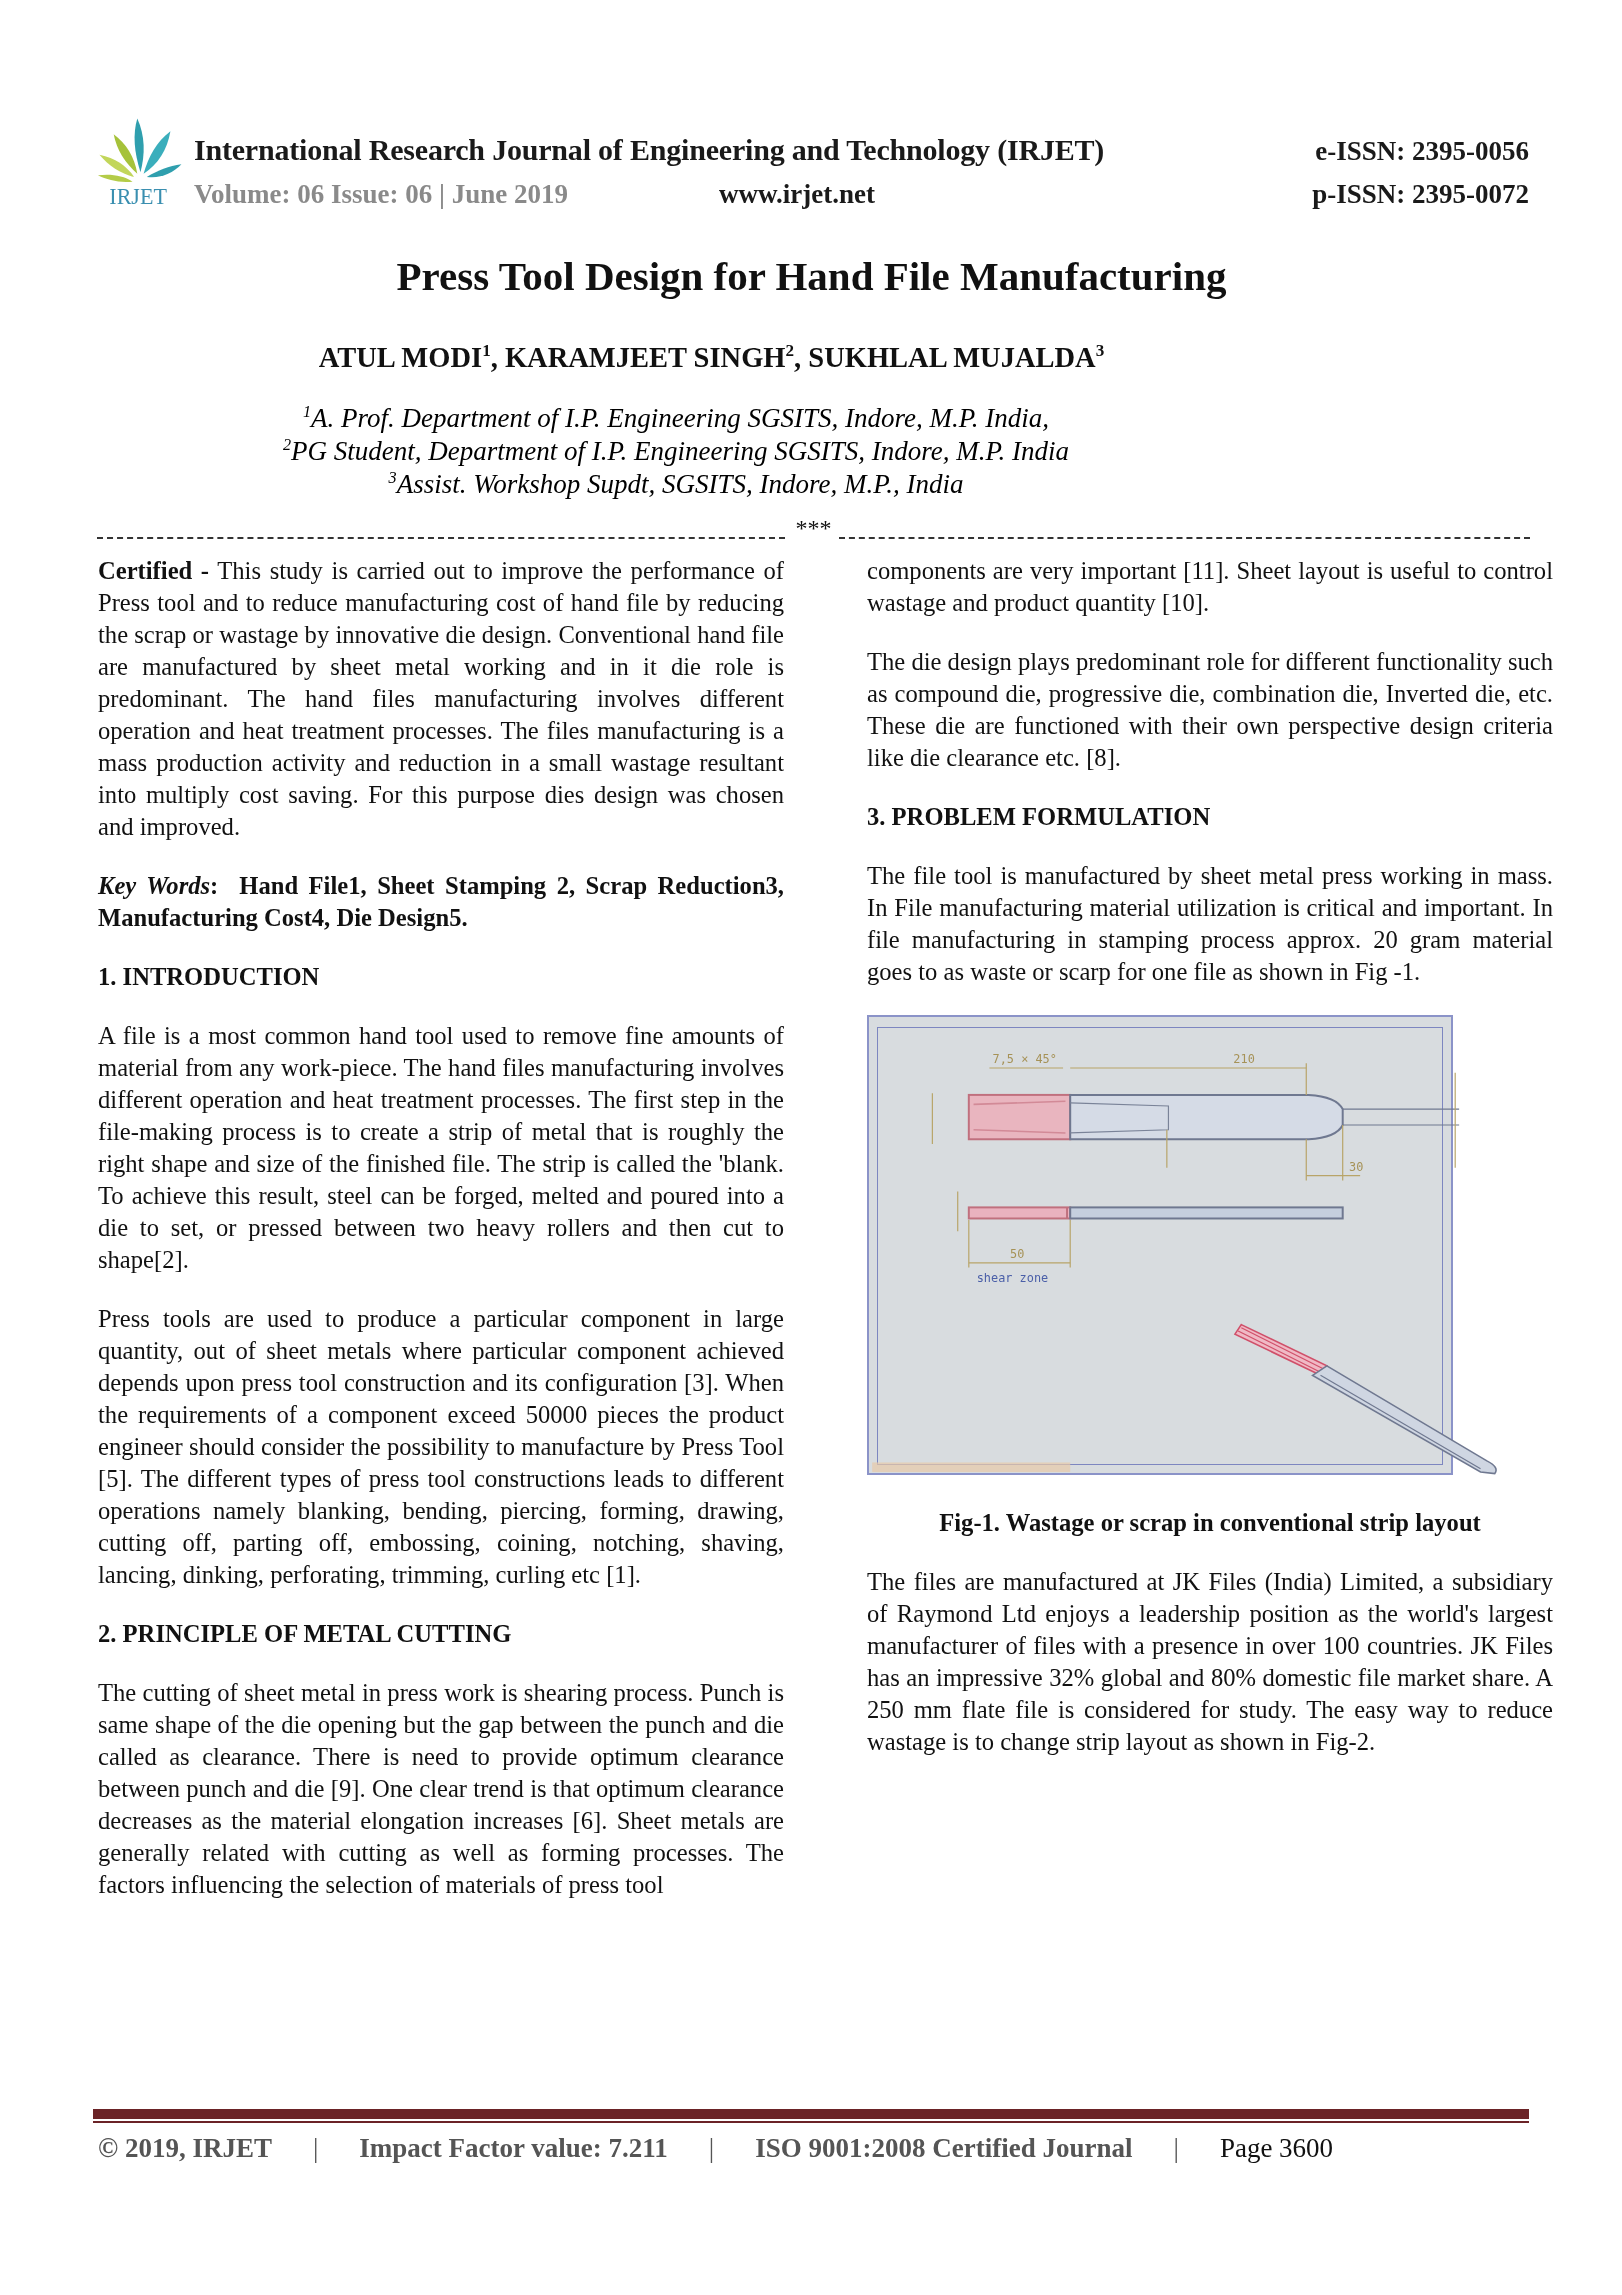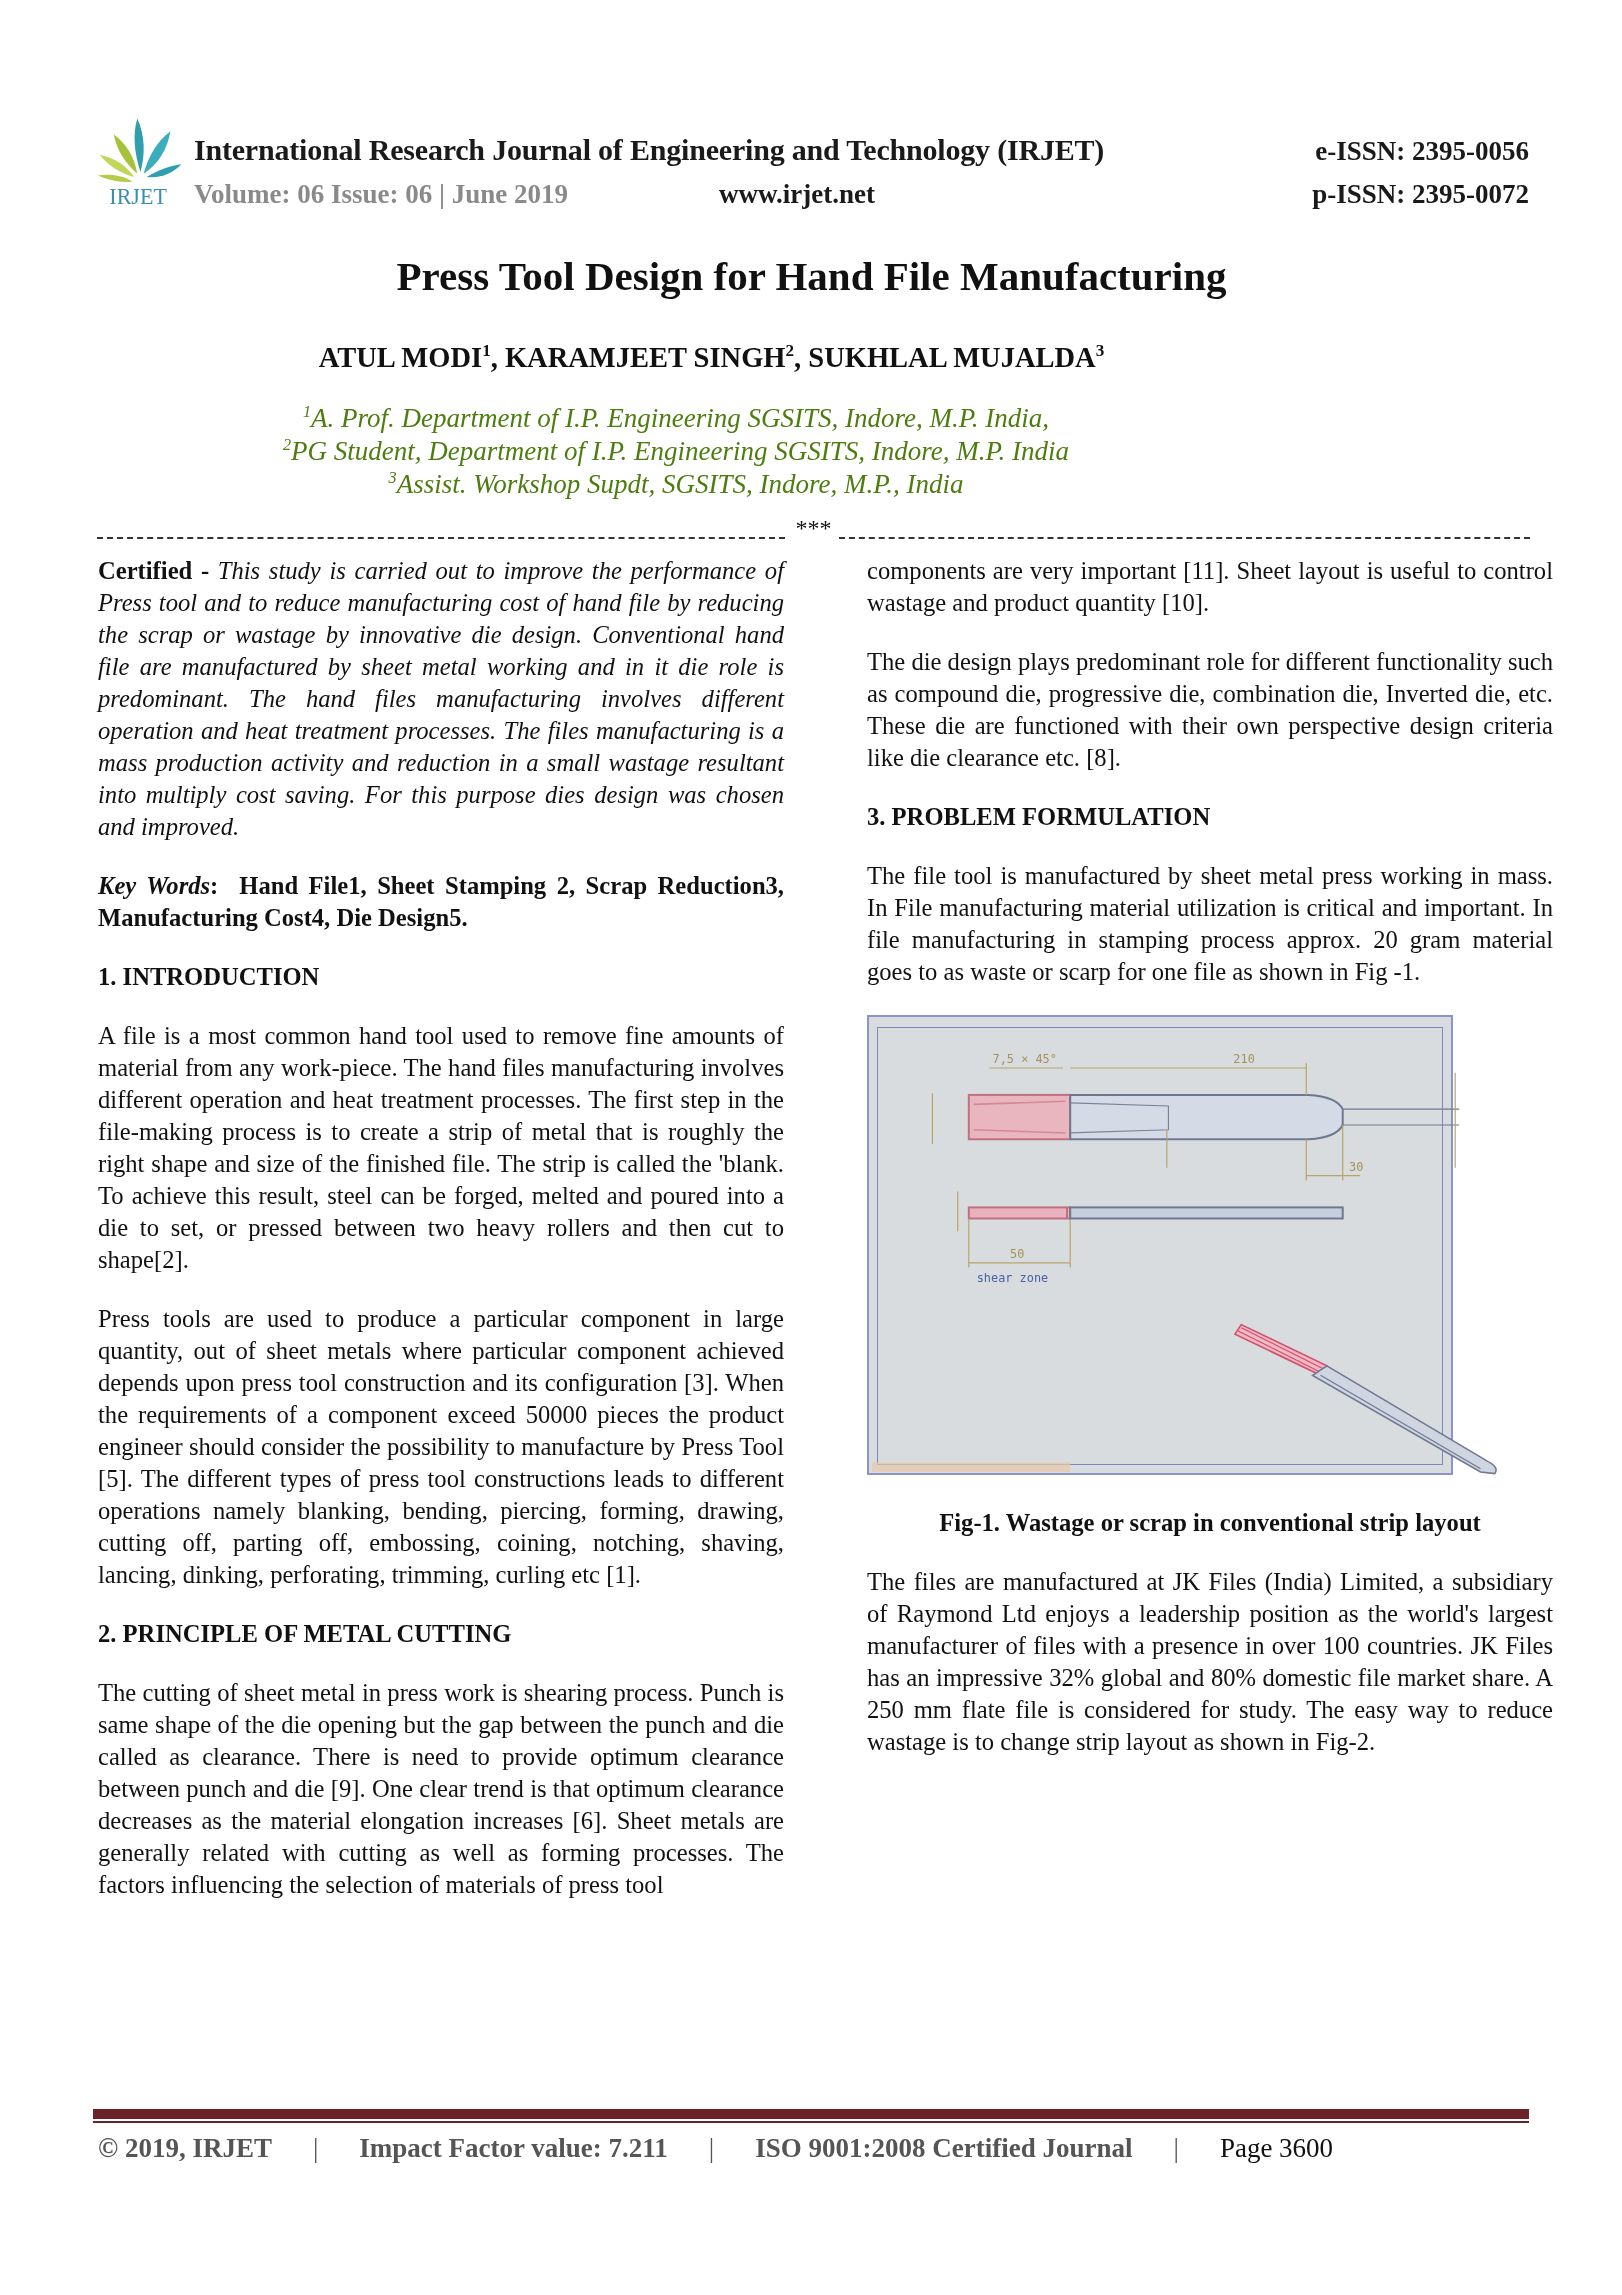--- a/index.html
+++ b/index.html
@@ -16,35 +16,35 @@
   .site { position: absolute; left: 626px; top: 62px; font-size: 27px; font-weight: bold; color: #1a1a1a; }
   .eissn { position: absolute; right: 0; top: 19px; font-size: 27px; font-weight: bold; color: #1a1a1a; }
   .pissn { position: absolute; right: 0; top: 62px; font-size: 27px; font-weight: bold; color: #1a1a1a; }
 
   
   .title { position: absolute; left: 0; width: 1623px; top: 252px; text-align: center;
            font-size: 41px; font-weight: bold; color: #111; }
   .authors { position: absolute; left: 0; width: 1423px; top: 341px; text-align: center;
              font-size: 28.5px; font-weight: bold; color: #111; }
   .affil { position: absolute; left: 0; width: 1352px; text-align: center; font-size: 27px;
-           font-style: italic; color: #4d7c0f; }
+           font-style: italic; color: #000000; }
   .affil sup, .authors sup { font-size: 60%; }
   .sep { position: absolute; left: 97px; width: 1433px; top: 520px; height: 24px; }
   .sep .line { position: absolute; top: 17.4px; height: 0; border-top: 2.4px dashed #333; }
   .sep .stars { position: absolute; left: 50%; transform: translateX(-50%); top: -4.8px; font-size: 24px;
                 background: #fff; padding: 0 3.2px; }
 
   
   .col { position: absolute; top: 555px; font-size: 24.6px; line-height: 32px; text-align: justify; color: #111; }
   .col-left { left: 98px; width: 686px; }
   .col-right { left: 842px; width: 686px; margin-left: 25px; }
   .col p { margin: 0 0 27px 0; }
   .col h2 { margin: 0 0 27px 0; font-size: 24.6px; font-weight: bold; }
   .abs-label { font-weight: bold; font-style: normal; }
-  .abs-text { font-style: italic; }
+  .abs-text { }
   .kw-label { font-style: italic; font-weight: bold; }
   .kw-text { font-weight: bold; }
 
   
   .fig { position: relative; width: 586px; height: 460px; margin: 6.3px 0 32px 0;
          background: #d8dcdf; border: 2.4px solid #8b93c8; box-sizing: border-box; }
   .fig-inner { position: absolute; left: 8px; top: 9.5px; right: 8px; bottom: 8px;
                border: 1.6px solid #7d86c0; }
   .fig svg { position: absolute; left: 0; top: 0; }
   .caption { text-align: center; font-weight: bold; margin: 0 0 28.5px 0; }

